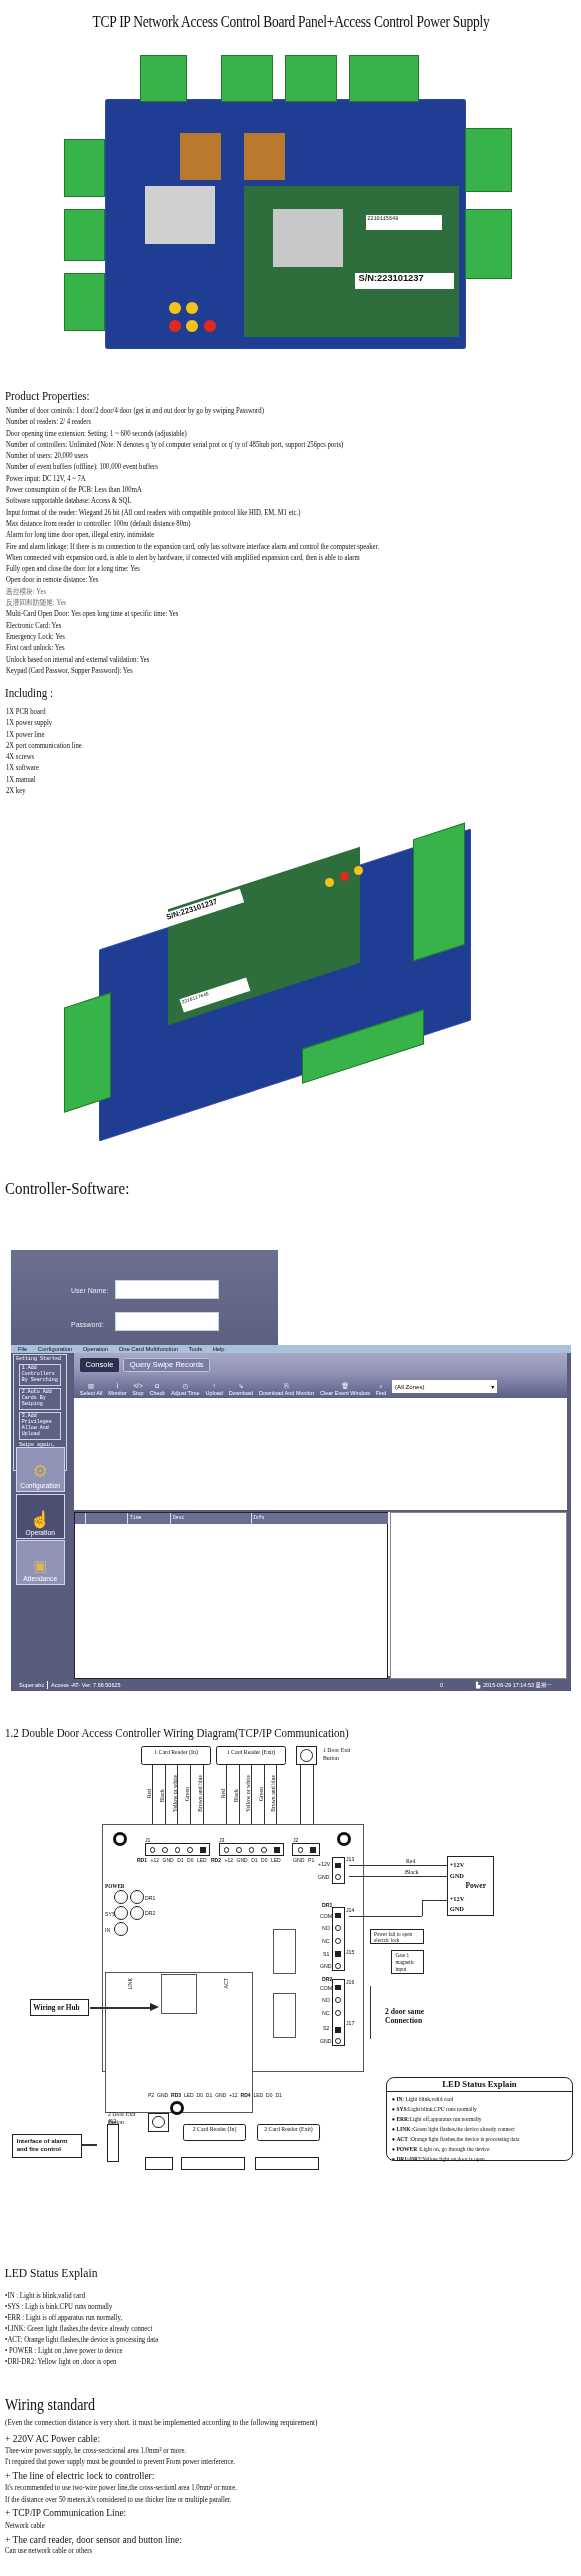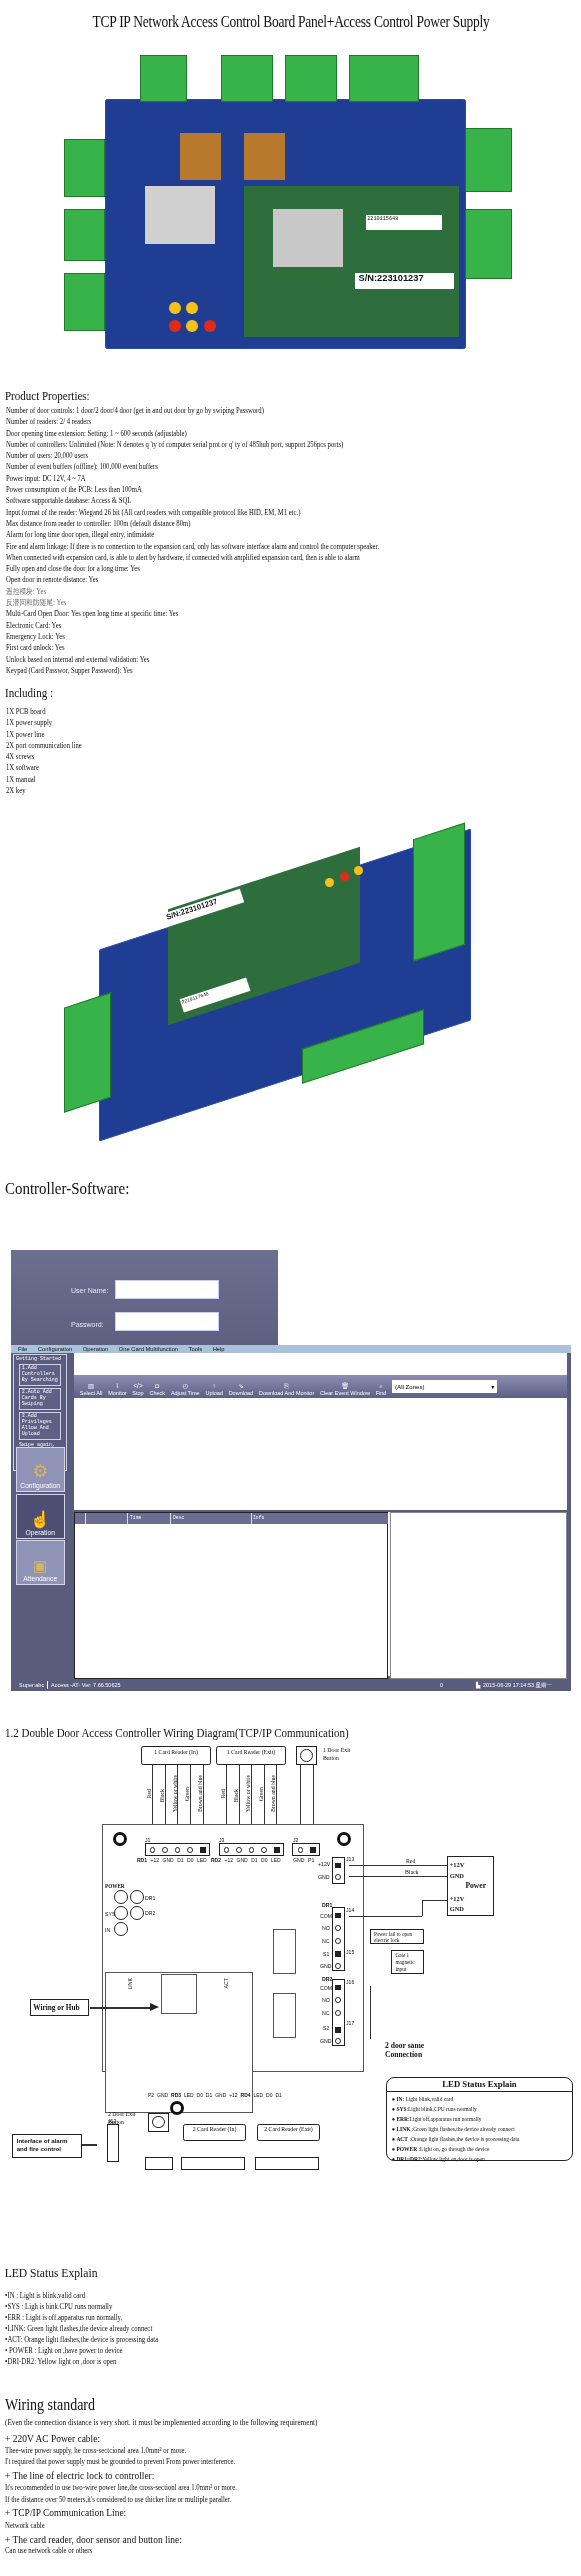--- a/index.html
+++ b/index.html
@@ -170,20 +170,24 @@
       <span style="font-size:16.3px;color:#d8b65e;">☝</span>
       <span>Operation</span>
     </div>
     <div class="nav-tile" style="top:187px;">
       <span style="font-size:15px;color:#d8b65e;">▣</span>
       <span>Attendance</span>
     </div>
   </div>
 
   <div class="abs main-area"></div>
+  <div class="abs tabs">
+    <div class="tab" style="left:5.8px;background:#2e3050;">Console</div>
+    <div class="tab" style="left:49px;background:#7b7ea3;border:0.6px solid #c0c3de;">Query Swipe Records</div>
+  </div>
 
   <div class="abs toolbar">
     <div class="tool">
         <span class="ic">▥</span>
         <span>Select All</span>
       </div>
     <div class="tool">
         <span class="ic">⌇</span>
         <span>Monitor</span>
       </div>
@@ -412,21 +416,21 @@
   <div class="wire" style="left:349px;top:131px;width:98px;height:0.6px;"></div>
   <span style="position:absolute;left:406px;top:113px;font-size:5.8px;">Red</span>
   <span style="position:absolute;left:405px;top:124px;font-size:5.8px;">Black</span>
   <div class="wire" style="left:349px;top:171px;width:73px;height:0.6px;"></div>
   <div class="wire" style="left:422px;top:155px;width:0.6px;height:16.3px;"></div>
   <div class="wire" style="left:422px;top:155px;width:25px;height:0.6px;"></div>
 
   <div class="box" style="left:370px;top:184px;width:54px;height:15px;font-size:5.2px;line-height:6.4px;padding:0.6px 2.9px;border-width:0.6px;">Power fail to open electric lock</div>
   <div class="box" style="left:391px;top:205px;width:33px;height:24.4px;font-size:5.2px;line-height:7px;padding:0.6px 3.5px;border-width:0.6px;">Gate 1 magnetic input</div>
   <div class="wire" style="left:370px;top:241px;width:0.6px;height:53px;"></div>
-  <div style="position:absolute;left:385px;top:262px;width:58px;font-weight:bold;font-size:7.6px;line-height:9.3px;margin-top:34px;">2 door same Connection</div>
+  <div style="position:absolute;left:385px;top:262px;width:58px;font-weight:bold;font-size:7.6px;line-height:9.3px;">2 door same Connection</div>
 
   <div class="small" style="left:148px;top:347px;display:flex;gap:2.9px;font-size:5px;">
     <span>P2</span>
       <span>GND</span>
       <b>RD3</b>
       <span>LED</span>
       <span>D0</span>
       <span>D1</span>
       <span>GND</span>
       <span>+12</span>

